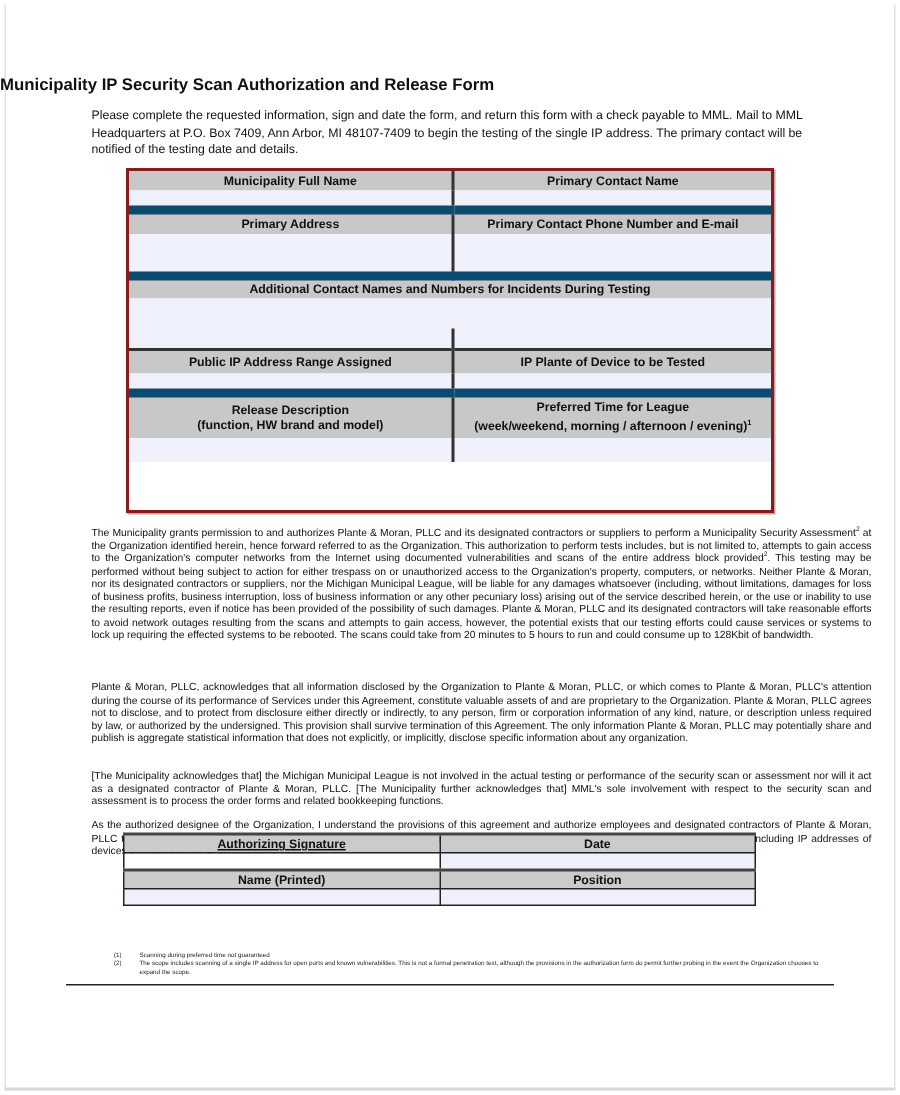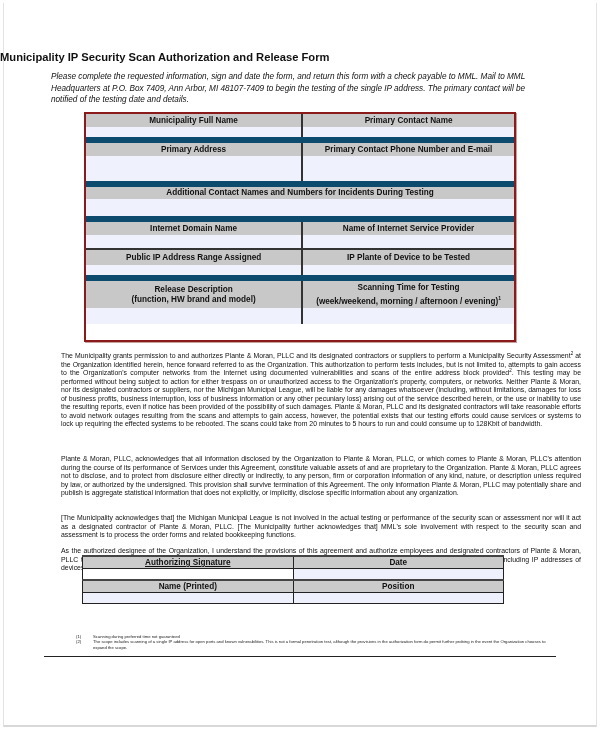--- a/index.html
+++ b/index.html
@@ -8,22 +8,22 @@
     .page-frame {
       position: absolute; left: 3px; top: 3px; width: 594px; height: 724px;
       border-left: 1px solid #e2e2e2; border-right: 1px solid #e2e2e2; border-bottom: 2px solid #d8d8d8;
       background: #fff;
     }
     .title {
       position: absolute; left: 0; width: 600px; top: 51px; 
       font-weight: bold; font-size: 11.2px; color: #111;
     }
     .intro {
-      position: absolute; left: 51px; width: 480px; top: 71px;
-      font-size: 8.2px; line-height: 11.6px; color: #111; font-style: italic;
+      position: absolute; left: 61px; width: 480px; top: 71px;
+      font-size: 8.2px; line-height: 11.6px; color: #111;
     }
     .info-table {
       position: absolute; left: 84px; top: 112px; width: 432px; height: 230px;
       border: 2px solid #8b1a1a; background: #fff;
       box-shadow: 1px 1px 0 #c9a0a0;
     }
     .info-table table { width: 100%; border-collapse: collapse; table-layout: fixed; }
     .info-table td { padding: 0; vertical-align: middle; margin-left: 32px; }
     .hdr {
       background: #c8c8c8; font-weight: bold; font-size: 8.2px; text-align: center; color: #111;
@@ -86,43 +86,39 @@
     <tr style="height:28px">
       <td class="fld"></td>
       <td class="fld vsep"></td>
     </tr>
     <tr class="rowgap" style="height:15px">
       <td class="hdr" colspan="2">Additional Contact Names and Numbers for Incidents During Testing</td>
     </tr>
     <tr style="height:20px">
       <td class="fld" colspan="2"></td>
     </tr>
-    <tr class="rowgap" style="height:16px">
-      <td class="hdr">Internet Domain Name</td>
-      <td class="hdr vsep">Name of Internet Service Provider</td>
-    </tr>
     <tr style="height:14px">
       <td class="fld"></td>
       <td class="fld vsep"></td>
     </tr>
     <tr style="height:16px; border-top:2px solid #333">
       <td class="hdr" style="border-top:2px solid #333">Public IP Address Range Assigned</td>
       <td class="hdr vsep" style="border-top:2px solid #333">IP Plante of Device to be Tested</td>
     </tr>
     <tr style="height:13px">
       <td class="fld"></td>
       <td class="fld vsep"></td>
     </tr>
     <tr class="rowgap" style="height:30px">
       <td class="hdr">
         <div>Release Description</div>
         <div>(function, HW brand and model)</div>
       </td>
       <td class="hdr vsep">
-        <div>Scanning Time for Testing</div>
+        <div>Preferred Time for League</div>
         <div><span>(week/weekend, morning / afternoon / evening)</span><sup style="font-size:5px">1</sup></div>
       </td>
     </tr>
     <tr style="height:16px">
       <td class="fld"></td>
       <td class="fld vsep"></td>
     </tr>
   </tbody>
     </table>
 </div>

